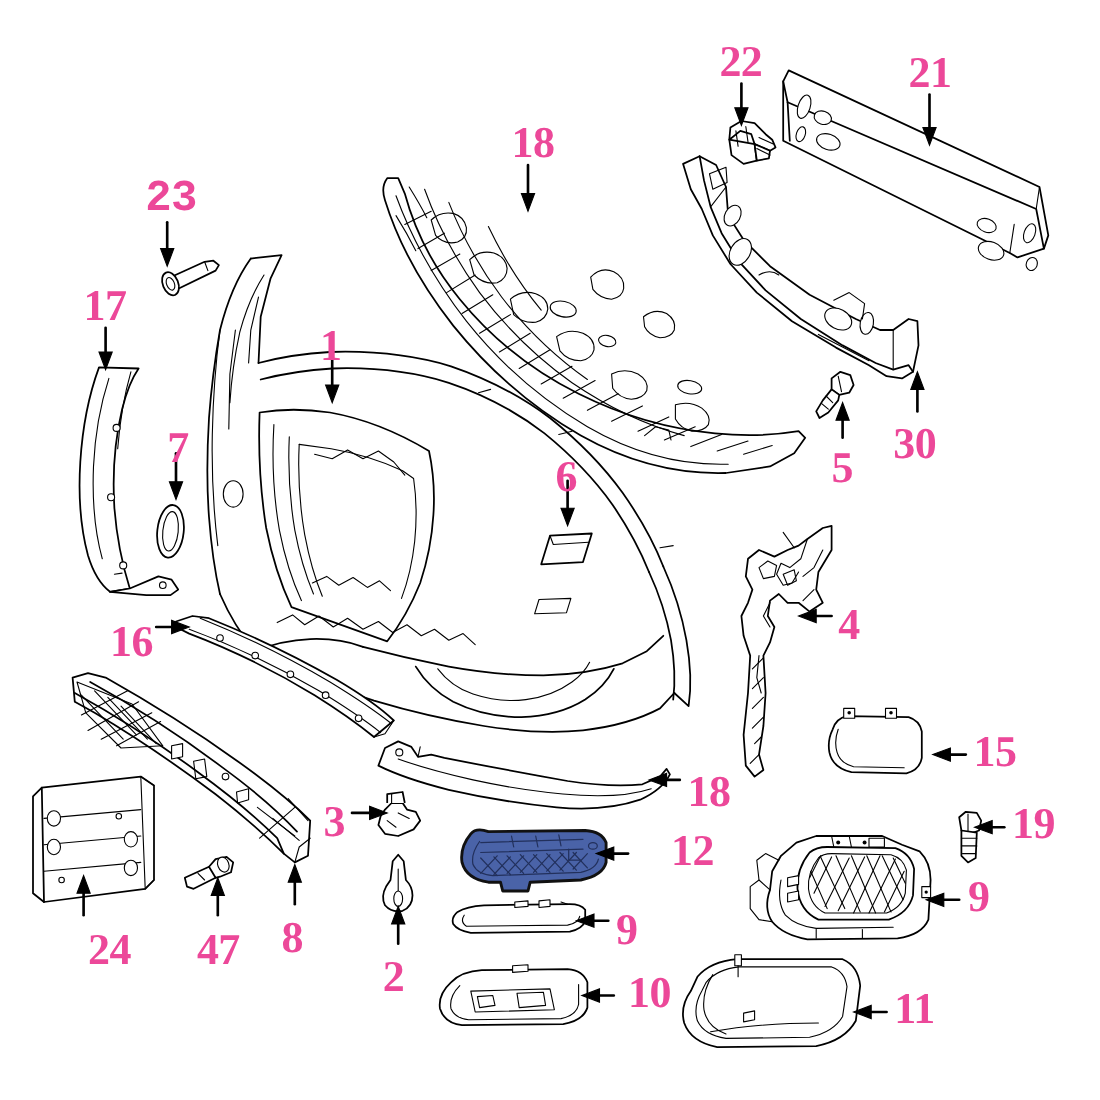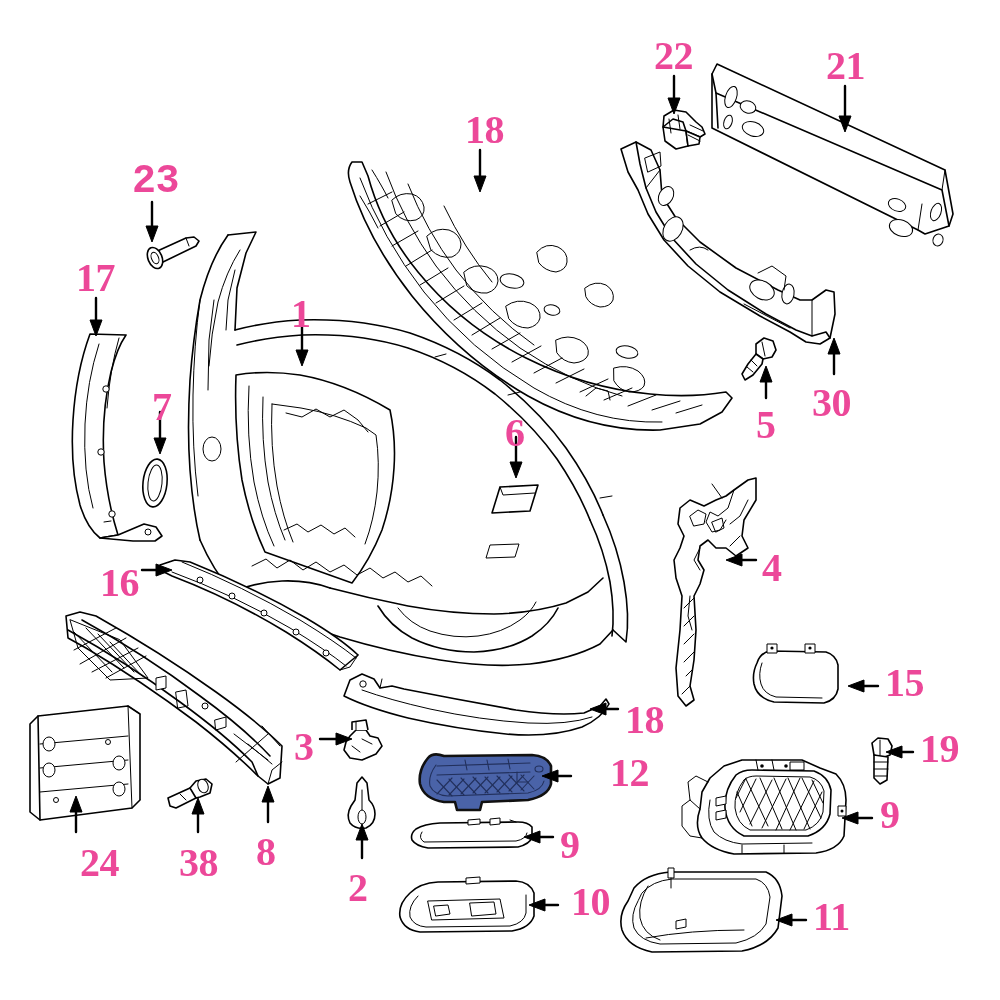--- a/index.html
+++ b/index.html
@@ -591,15 +591,15 @@
   <div class="lbl" style="left:885px;top:663px;">15</div>
   <div class="lbl" style="left:100px;top:563px;">16</div>
   <div class="lbl" style="left:76px;top:258px;">17</div>
   <div class="lbl" style="left:625px;top:700px;">18</div>
   <div class="lbl" style="left:465px;top:110px;">18</div>
   <div class="lbl" style="left:812px;top:383px;">30</div>
   <div class="lbl" style="left:826px;top:46px;">21</div>
   <div class="lbl" style="left:654px;top:36px;">22</div>
   <div class="lbl" style="left:132px;top:162px;font-family:Liberation Mono, monospace;">23</div>
   <div class="lbl" style="left:57px;top:843px;margin-left:23px;">24</div>
-  <div class="lbl" style="left:179px;top:843px;">38</div>
+  <div class="lbl" style="left:179px;top:843px;">47</div>
 
 </div>
 
 </body></html>

